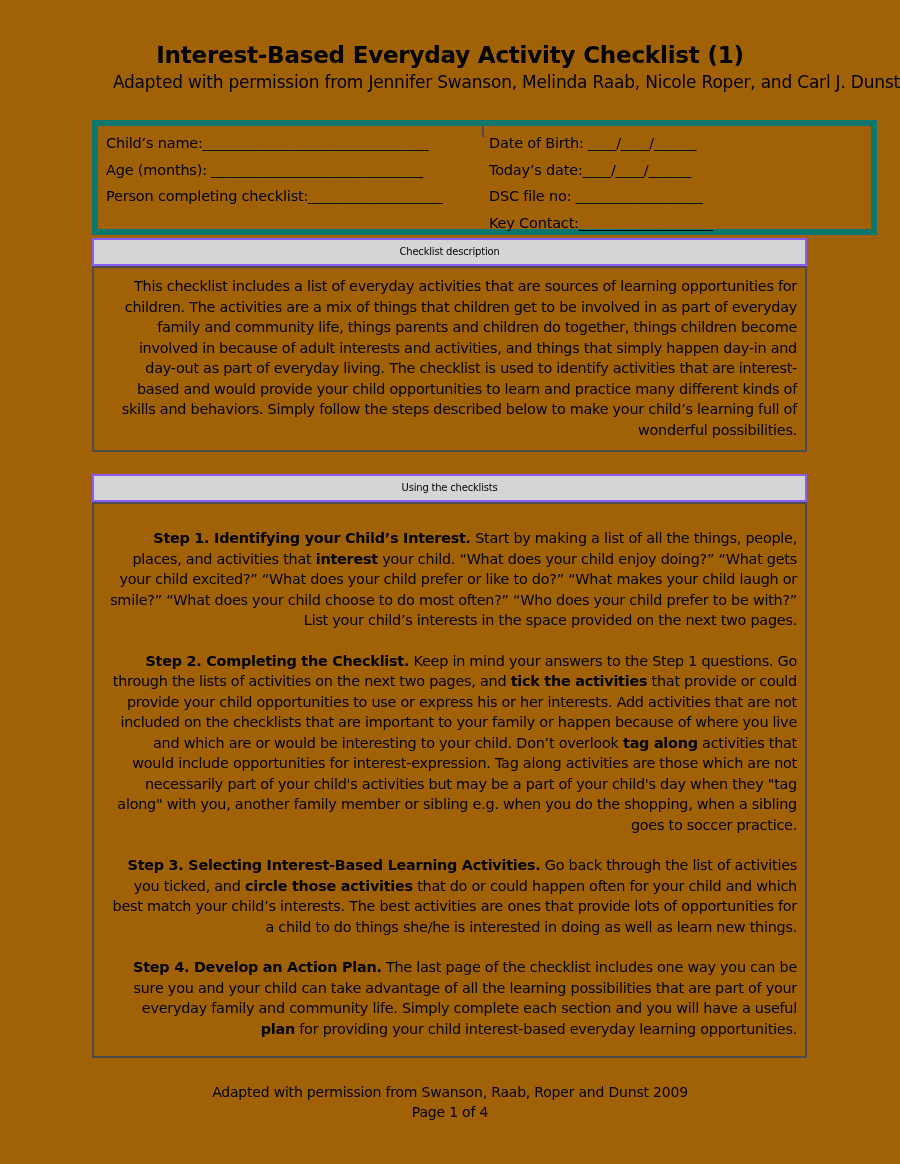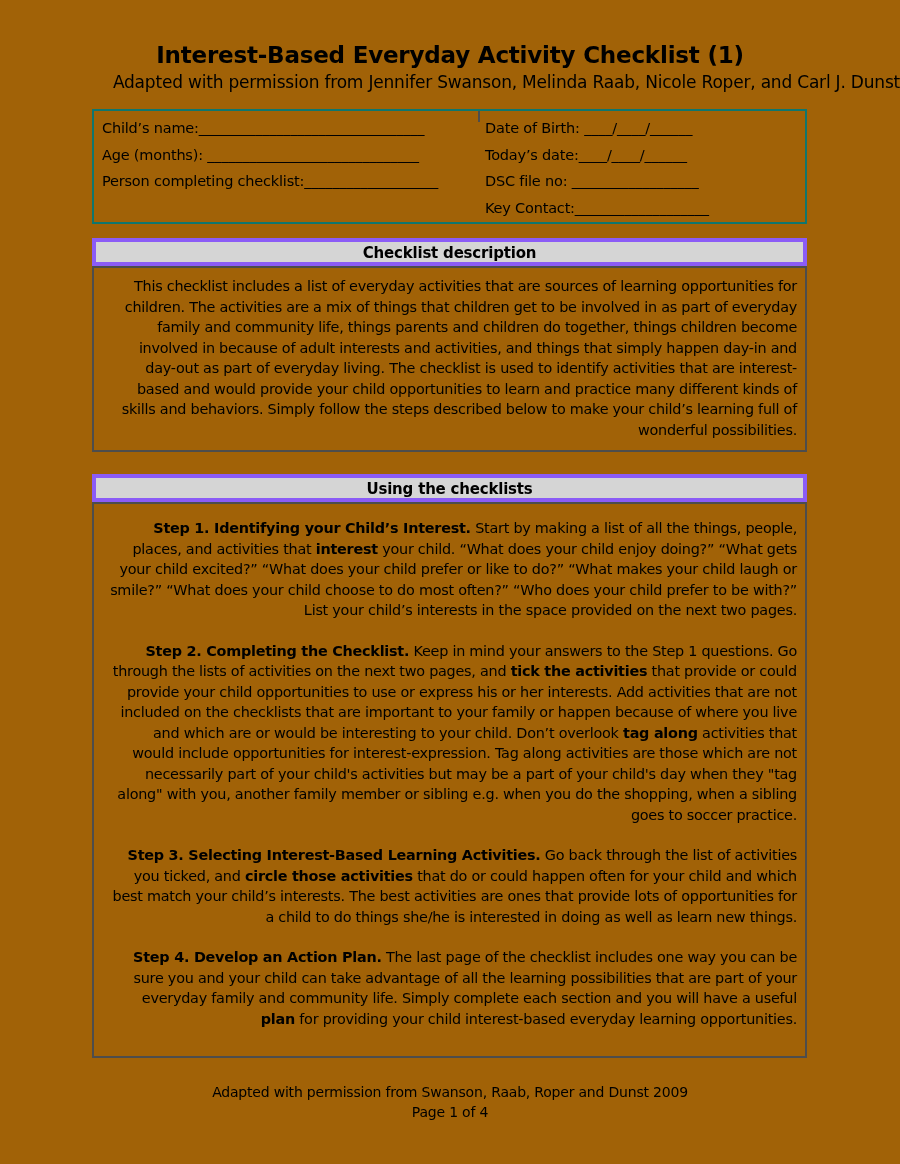--- a/index.html
+++ b/index.html
@@ -10,42 +10,42 @@
   }
   .title{
     position:absolute;top:42px;left:0;width:100%;text-align:center;
     font-size:23px;font-weight:bold;letter-spacing:-0.2px;
   }
   .subtitle{
     position:absolute;top:72px;left:0;width:100%;text-align:right;
     font-size:17px;letter-spacing:-0.2px;
   }
   .form-box{
-    position:absolute;left:92px;top:109px;width:715px;height:115px;
-    border:2px solid #0f766e;box-sizing:border-box;
+    position:absolute;left:92px;top:120px;width:785px;height:115px;
+    border:6px solid #0f766e;box-sizing:border-box;
   }
   .divider-tick{position:absolute;left:384px;top:0;width:2px;height:11px;background:#4d4d4d;}
   .col{position:absolute;top:4px;font-size:14.5px;letter-spacing:-0.2px;line-height:26.6px;}
   .col-left{left:8px;}
   .col-right{left:391px;}
   .frow{white-space:nowrap;}
   .bar{
     position:absolute;left:92px;width:715px;height:28px;box-sizing:border-box;
-    background:#d5d5d5;border:4px solid #8b5cf6;
-    text-align:center;font-weight:bold;font-size:15px;line-height:23px;letter-spacing:-0.2px;
+    background:#d5d5d5;border:2px solid #8b5cf6;
+    text-align:center;font-weight:normal;font-size:10px;line-height:23px;letter-spacing:-0.2px;
   }
   .bar1{top:238px;}
   .bar2{top:474px;}
   .content-box{
     position:absolute;left:92px;width:715px;box-sizing:border-box;
     border:2px solid #4d4d4d;padding:8px 8px;
     font-size:14.4px;line-height:20.5px;letter-spacing:-0.25px;
   }
   .desc-box{top:266px;height:186px;}
-  .steps-box{top:502px;height:556px;padding-top:14px;}
+  .steps-box{top:502px;height:556px;padding-top:24px;}
   .content-box p{margin:0 0 20px 8px;text-align:right;}
   .content-box p:last-child{margin-bottom:0;}
   .footer{
     position:absolute;top:1077px;left:0;width:100%;text-align:center;
     font-size:14px;line-height:19.5px;letter-spacing:-0.2px;margin-top:6px;
   }
 </style>
 </head>
 <body>
 

